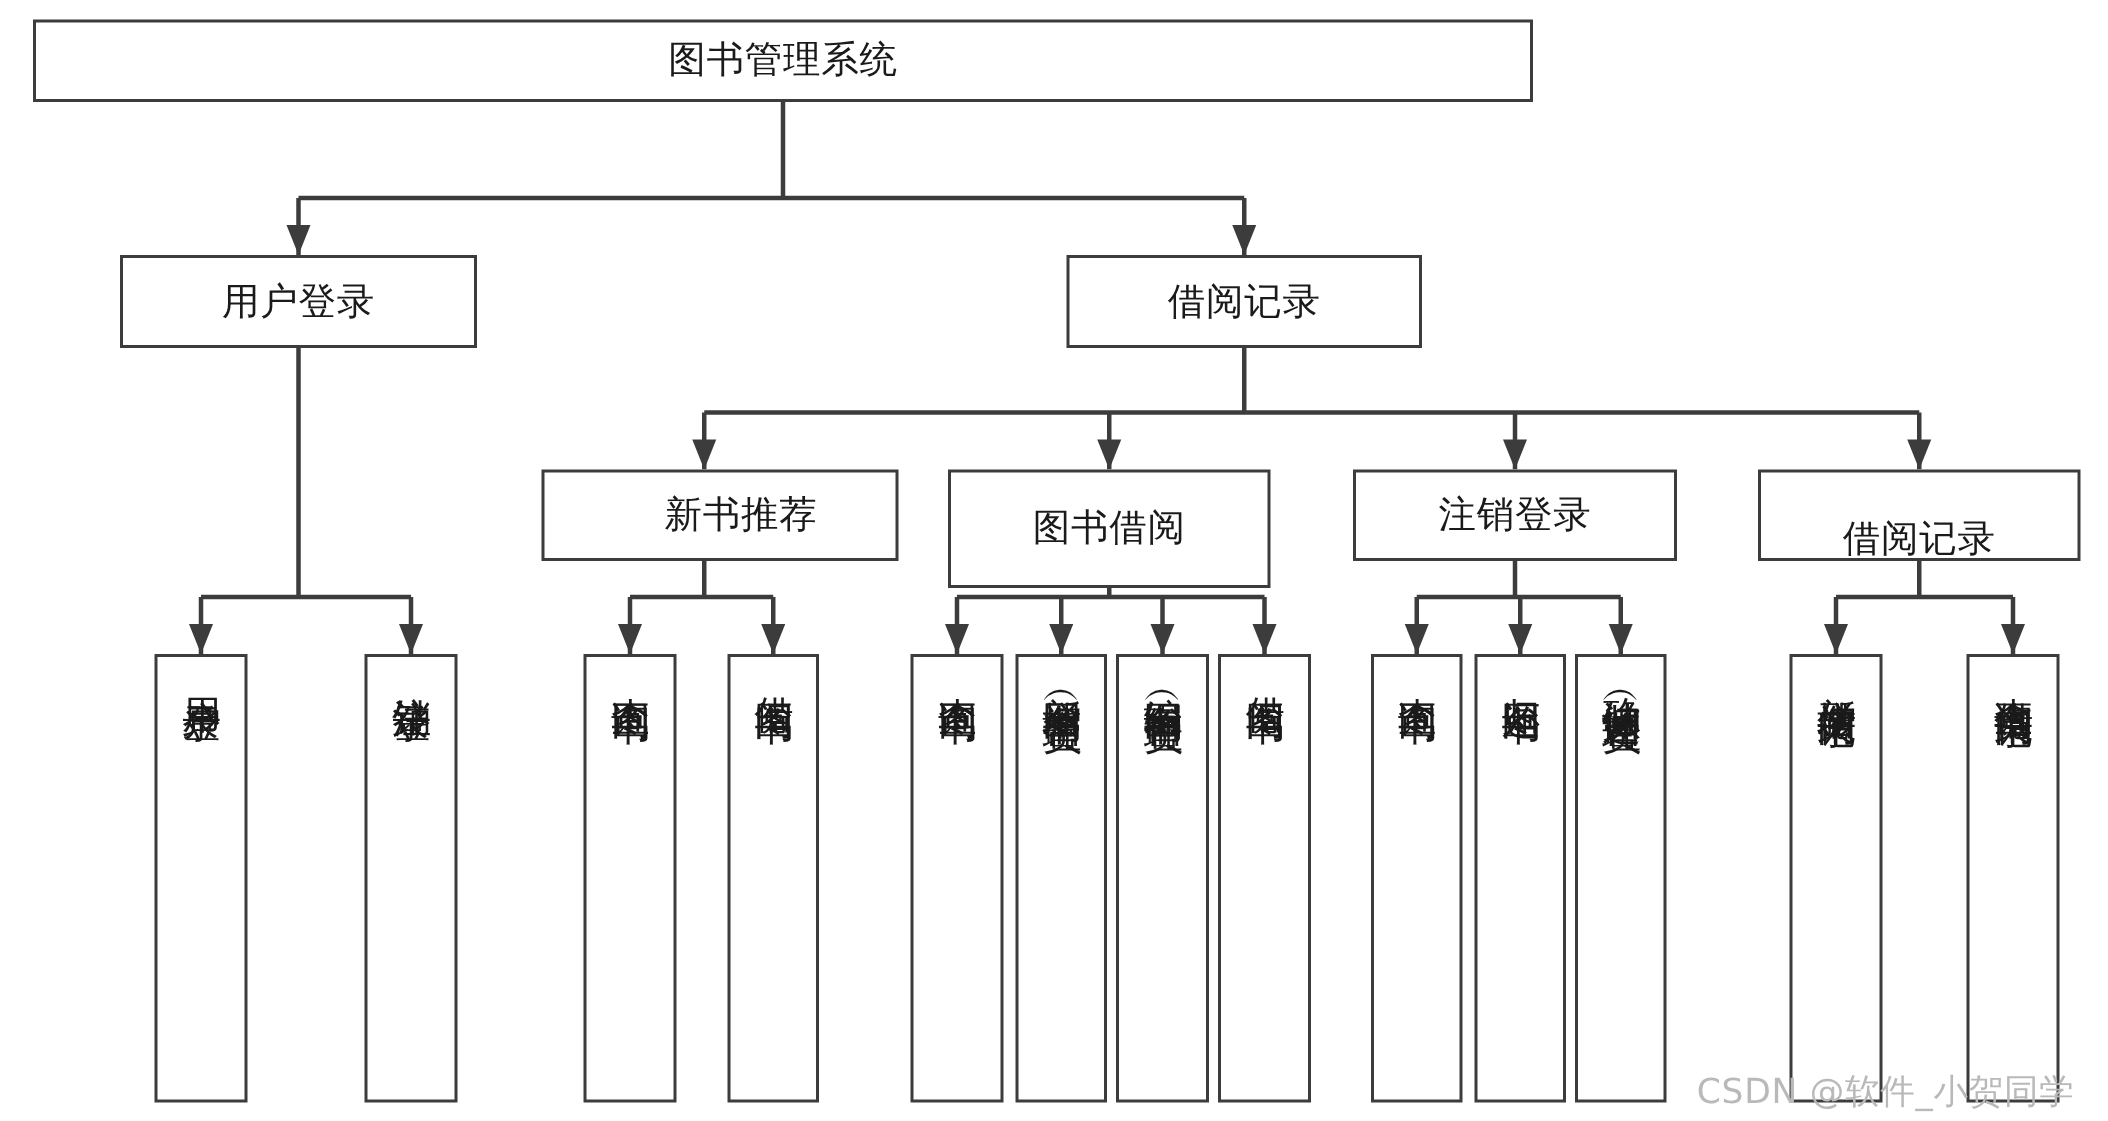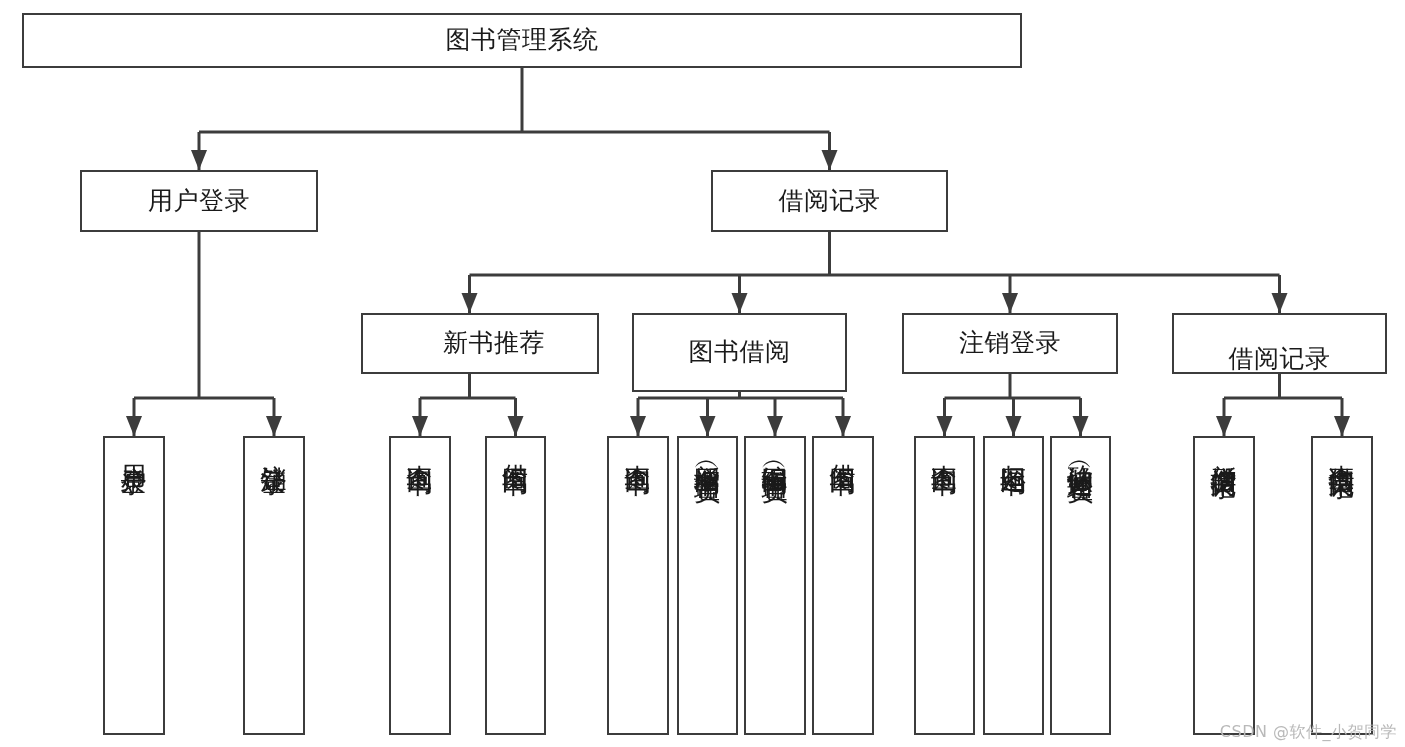--- a/index.html
+++ b/index.html
@@ -58,23 +58,23 @@
   .node.leaf .label {
     writing-mode: vertical-rl;
     text-orientation: upright;
     font-size: 26px;
     line-height: 1.0;
     letter-spacing: 2px;
     white-space: nowrap;
   }
   .watermark {
     position: absolute;
-    right: 8px;
+    right: 22px;
     bottom: 4px;
-    font-size: 16px;
+    font-size: 23px;
     color: #b9b9b9;
     letter-spacing: 0.5px;
     white-space: nowrap;
     user-select: none;
   }
 </style>
 </head>
 <body>
 
 <div id="diagram-root">

